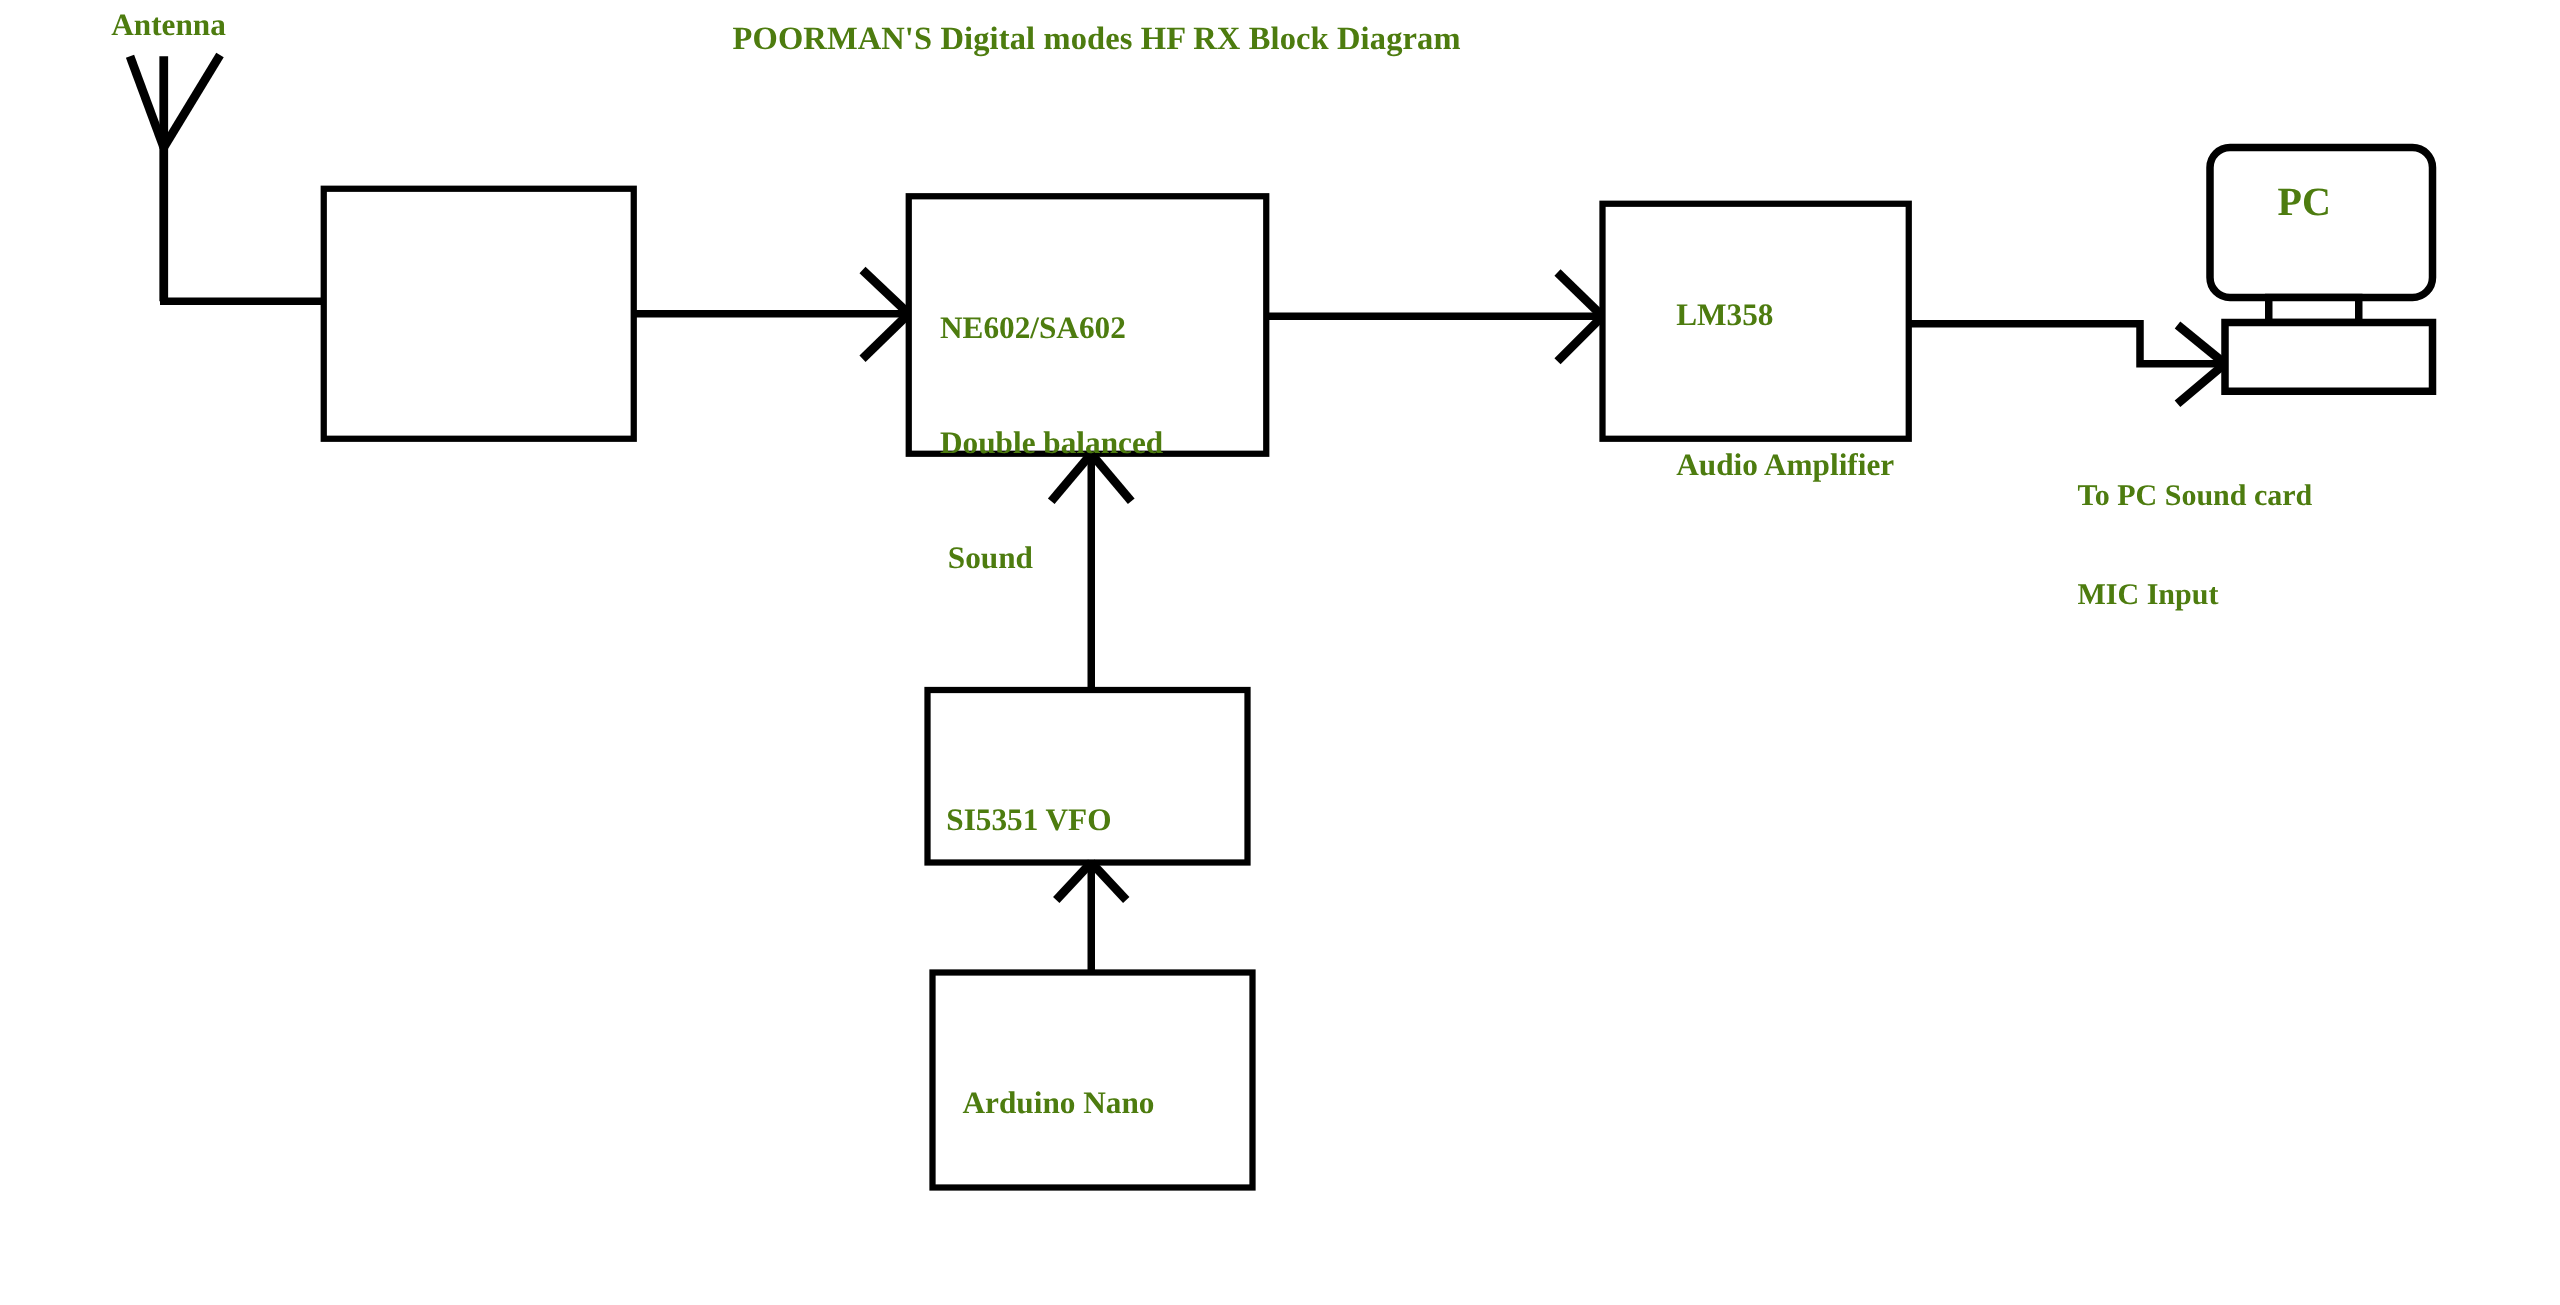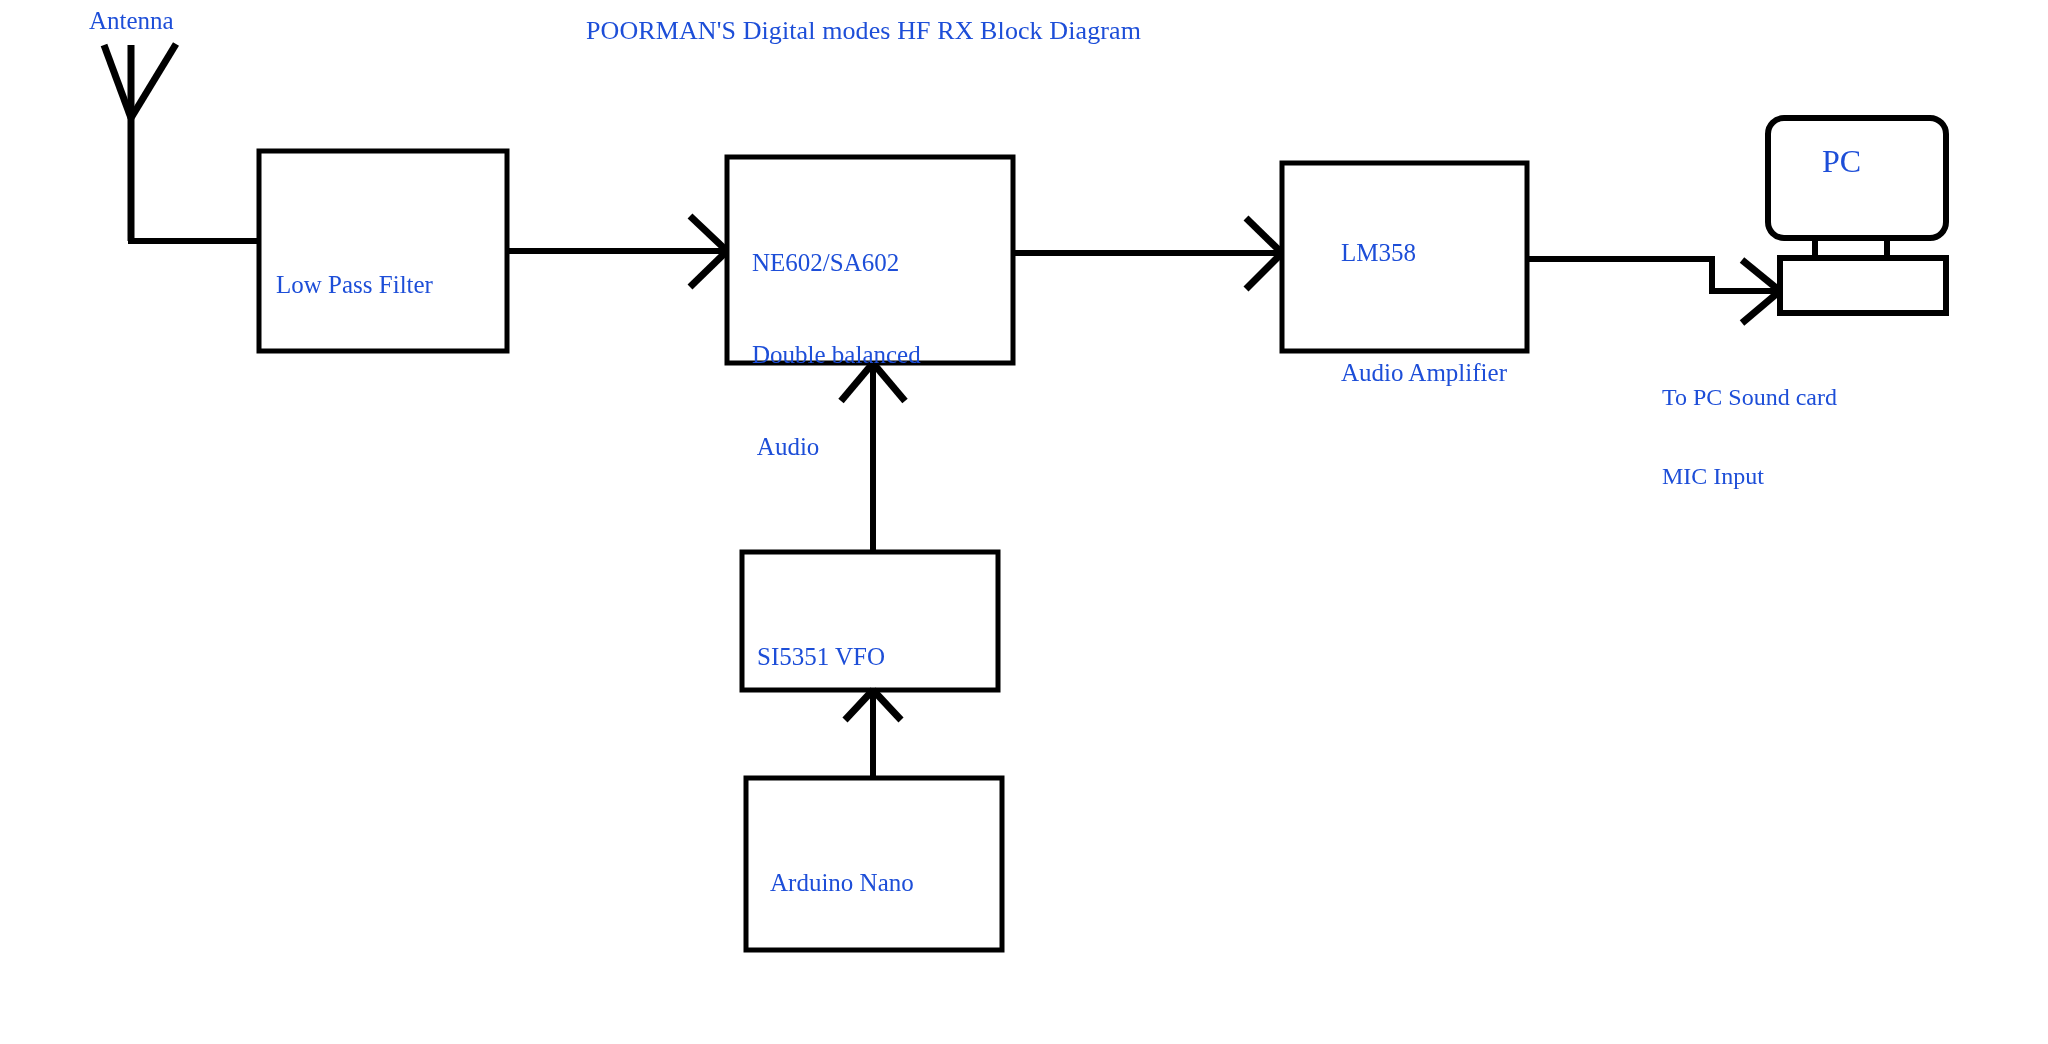--- a/index.html
+++ b/index.html
@@ -50,22 +50,22 @@
     stroke: #000000;
     stroke-width: 6;
   }
   .pc-stand {
     fill: #ffffff;
     stroke: #000000;
     stroke-width: 6;
   }
   .lbl {
     position: absolute;
-    color: #1d4ed8;
-    font-weight: normal;
+    color: #4d7c0f;
+    font-weight: bold;
     white-space: pre;
     line-height: 1.0;
     font-family: "Liberation Serif", "DejaVu Serif", serif;
   }
   #diagram-title {
     font-size: 26px;
     letter-spacing: 0.1px;
   }
   .box-label {
     font-size: 25px;
@@ -149,28 +149,25 @@
       <path class="arrowstroke" d="M 901 720 L 873 690"></path>
     </g>
 
     <rect class="blk-rect" x="746" y="778" width="256" height="172"></rect>
   </svg>
 
   <div class="lbl" id="diagram-title" style="left:566px; top:18px;margin-left:20px;">POORMAN'S Digital modes HF RX Block Diagram</div>
 
   <div class="lbl" id="antenna-label" style="left:89px; top:8px;">Antenna</div>
 
-  <div class="lbl box-label" style="left:276px; top:222px;">
-    <span class="ln">Low Pass Filter</span>
-  </div>
 
   <div class="lbl box-label" style="left:752px; top:200px;">
     <span class="ln">NE602/SA602</span>
     <span class="ln">Double balanced</span>
-    <span class="ln"> Audio</span>
+    <span class="ln"> Sound</span>
   </div>
 
   <div class="lbl box-label" style="left:1341px; top:190px;">
     <span class="ln">LM358</span>
     <span class="ln" style="margin-top:28px;">Audio Amplifier</span>
   </div>
 
   <div class="lbl box-label" style="left:757px; top:594px;">
     <span class="ln">SI5351 VFO</span>
   </div>

